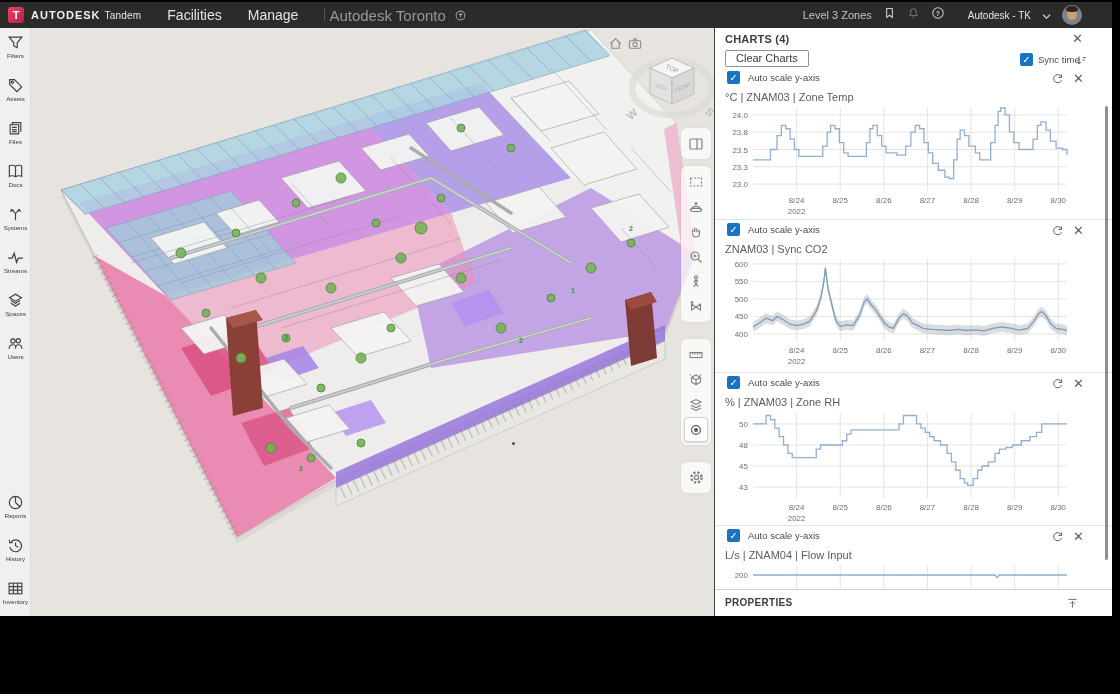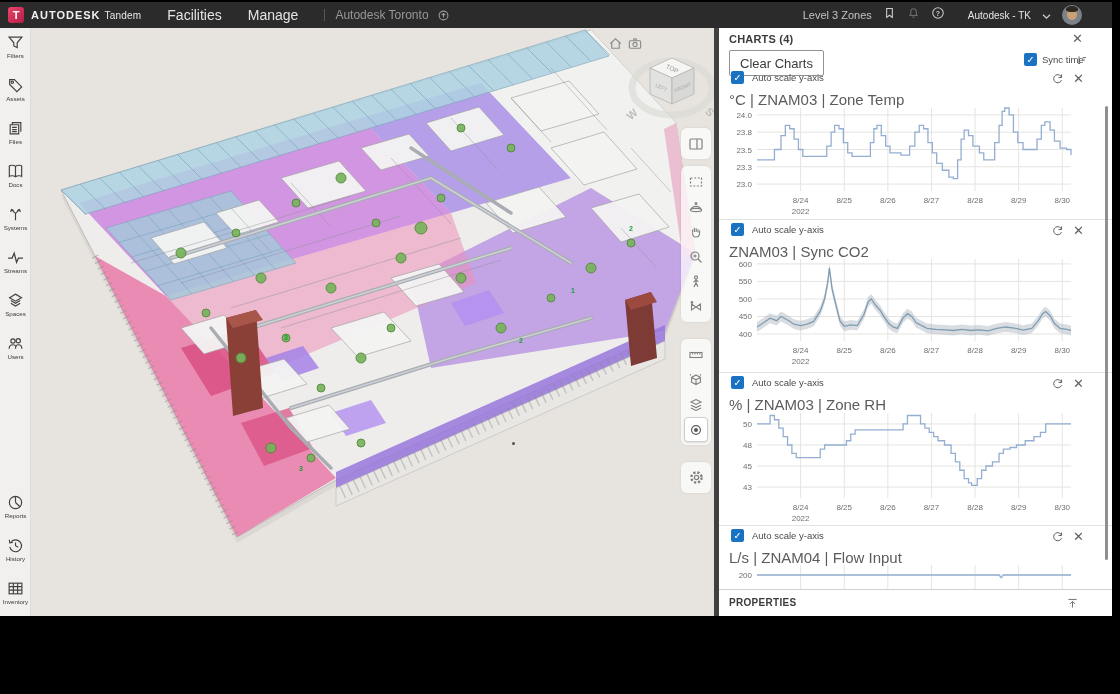--- a/index.html
+++ b/index.html
@@ -8,21 +8,21 @@
   .app{position:absolute;left:0;top:2px;width:1112px;height:614px;background:#fff;overflow:hidden;}
 
   
   .topbar{position:absolute;left:0;top:0;width:100%;height:26px;background:#2b2b2b;display:flex;align-items:center;z-index:50;}
   .logo-tile{width:16px;height:16px;margin-left:8px;border-radius:3px;background:linear-gradient(135deg,#ef4368,#b31e48);
     color:#fff;font-weight:bold;font-size:11px;line-height:16px;text-align:center;flex:0 0 auto;}
   .brand{margin-left:7px;color:#f0f0f0;font-size:11px;font-weight:bold;letter-spacing:1px;}
   .product{margin-left:4px;color:#e8e8e8;font-size:10px;letter-spacing:.2px;}
   .menu-item{margin-left:26px;color:#e4e4e4;font-size:14px;cursor:default;}
   .tb-divider{width:1px;height:12px;background:#585858;margin-left:26px;}
-  .facility{margin-left:10px;color:#989898;font-size:12px;}
+  .facility{margin-left:4px;color:#989898;font-size:15px;}
   .tb-icon{margin-left:8px;display:inline-flex;align-items:center;}
   .tb-right{position:absolute;right:30px;top:0;height:26px;display:flex;align-items:center;gap:11px;}
   .view-name{color:#c3c3c3;font-size:11px;}
   .account{color:#e6e6e6;font-size:10px;margin-left:12px;}
   .avatar{width:20px;height:20px;border-radius:50%;position:relative;overflow:hidden;background:#7d8289;}
   .avatar:before{content:"";position:absolute;left:5px;top:4px;width:10px;height:11px;border-radius:50%;background:#caa077;}
   .avatar:after{content:"";position:absolute;left:4px;top:1px;width:12px;height:6px;border-radius:50% 50% 40% 40%;background:#2e2620;}
 
   
   .sidebar{position:absolute;left:0;top:26px;width:31px;height:588px;background:#f1f0ef;border-right:1px solid #dcdcda;z-index:40;}
@@ -34,39 +34,39 @@
   .viewer{position:absolute;left:31px;top:26px;width:683px;height:588px;background:#e7e4df;overflow:hidden;}
   .viewer-canvas{position:absolute;left:0;top:0;}
   .mini-btn{position:absolute;width:16px;height:16px;color:#8a8a8a;cursor:pointer;}
   .toolbar-group{position:absolute;left:650px;width:30px;background:rgba(255,255,255,.72);border-radius:6px;
     box-shadow:0 0 3px rgba(0,0,0,.08);display:flex;flex-direction:column;align-items:center;padding:3px 0;}
   .tool-btn{width:24px;height:25px;display:flex;align-items:center;justify-content:center;border-radius:4px;cursor:pointer;}
   .tool-btn.active{background:#fff;border:1px solid #cfcfcd;box-shadow:0 1px 2px rgba(0,0,0,.12);}
   .cursor-dot{position:absolute;width:3px;height:3px;border-radius:50%;background:#55504a;}
 
   
-  .panel{position:absolute;right:0;top:26px;width:398px;height:588px;background:#fff;border-left:5px solid #404040;z-index:45;}
+  .panel{position:absolute;right:0;top:26px;width:398px;height:588px;background:#fff;border-left:1px solid #404040;z-index:45;}
   .panel-header{position:absolute;left:10px;top:5px;font-size:11px;font-weight:bold;color:#3c3c3c;letter-spacing:.2px;}
   .x-icon{color:#5f5f5f;font-size:13px;line-height:13px;cursor:pointer;}
   .panel-close{position:absolute;right:29px;top:4px;}
-  .clear-btn{position:absolute;left:10px;top:22px;height:26px;padding:0 10px;background:#fff;border:1px solid #929292;
-    border-radius:2px;font-size:13px;color:#3c3c3c;line-height:15px;cursor:pointer;}
+  .clear-btn{position:absolute;left:10px;top:22px;height:17px;padding:0 10px;background:#fff;border:1px solid #929292;
+    border-radius:2px;font-size:11px;color:#3c3c3c;line-height:15px;cursor:pointer;}
   .cb{display:inline-block;width:13px;height:13px;background:#1973c2;border-radius:2px;position:relative;cursor:pointer;flex:0 0 auto;}
   .cb .tick{position:absolute;left:0;top:0;width:13px;height:13px;color:#fff;font-size:9.5px;line-height:13px;text-align:center;}
   .sync-row{position:absolute;left:305px;top:25px;display:flex;align-items:center;gap:5px;}
   .sync-label{font-size:9.5px;color:#4a4a4a;}
   .sort-icon{position:absolute;right:24px;top:25px;cursor:pointer;}
   .chart-block{position:absolute;left:0;width:100%;}
   .chart-block.sep{border-top:1px solid #e3e3e1;}
   .cb-row{position:absolute;left:12px;top:3px;display:flex;align-items:center;gap:8px;}
   .cb-label{font-size:9.5px;color:#4a4a4a;}
   .blk-icons{position:absolute;right:28px;top:4px;display:flex;align-items:center;gap:9px;}
   .blk-icons{position:absolute;}
   .reset-icon{cursor:pointer;}
-  .chart-title{position:absolute;left:10px;top:23px;font-size:15px;color:#5c5c5c;text-align:right;}
+  .chart-title{position:absolute;left:10px;top:23px;font-size:11px;color:#5c5c5c;text-align:right;}
   .plot{position:absolute;left:0;top:33px;}
   .plot.first{top:32px;}
   .props-bar{position:absolute;left:0;top:561px;width:100%;height:14px;border-top:1px solid #cfcfcd;background:#fff;}
   .props-title{position:absolute;left:10px;top:7px;font-size:10px;font-weight:bold;color:#3c3c3c;letter-spacing:.3px;}
   .props-icon{position:absolute;right:33px;top:6px;cursor:pointer;}
   .scrollbar{position:absolute;right:4px;top:78px;width:3px;height:454px;background:#8f8f8f;border-radius:2px;cursor:pointer;}
 </style>
 </head>
 <body>
 

